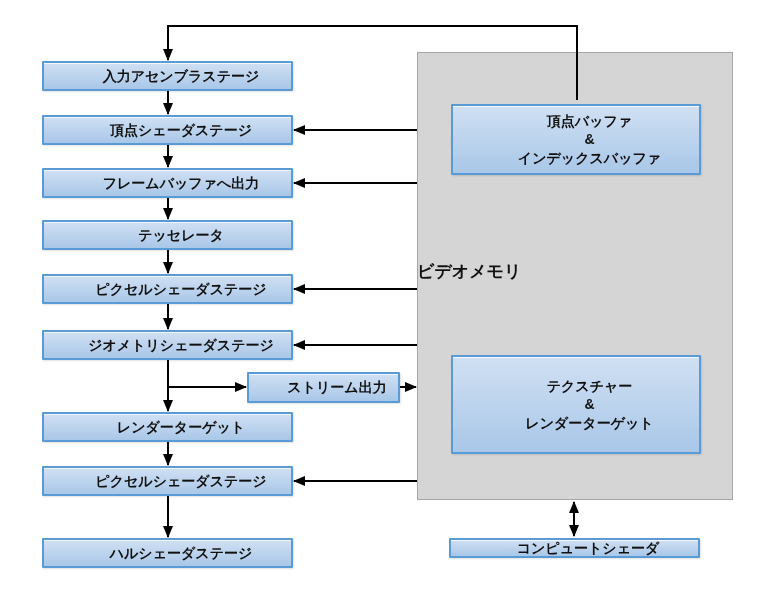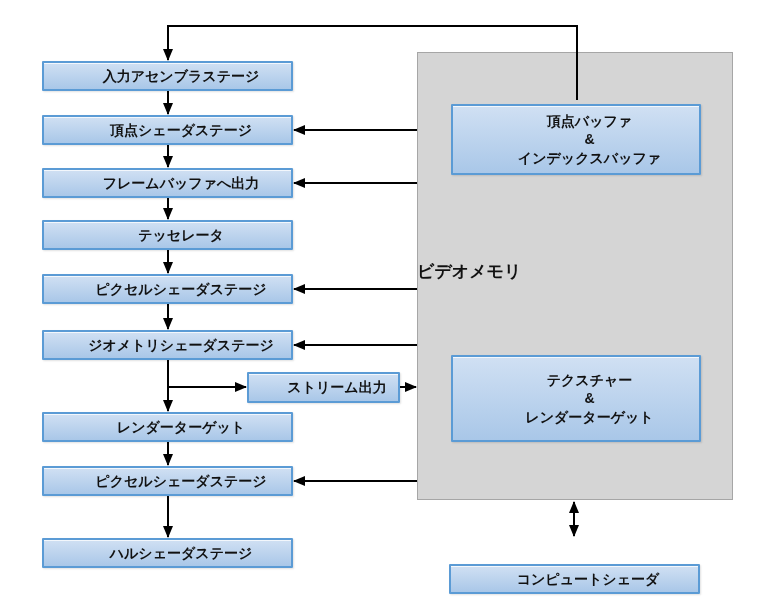--- a/index.html
+++ b/index.html
@@ -95,19 +95,19 @@
   <div class="node stage" style="top:330px">ジオメトリシェーダステージ</div>
   <div class="node stage" style="top:412px">レンダーターゲット</div>
   <div class="node stage" style="top:466px">ピクセルシェーダステージ</div>
   <div class="node stage" style="top:538px">ハルシェーダステージ</div>
 
   <div class="node" style="left:247px;top:372px;width:153px;height:31px">ストリーム出力</div>
 
   <div class="node buffer" style="top:104px;height:71px">頂点バッファ
 &amp;
 インデックスバッファ</div>
-  <div class="node buffer" style="top:355px;height:87px">テクスチャー
+  <div class="node buffer" style="top:355px;height:99px">テクスチャー
 &amp;
 レンダーターゲット</div>
 
-  <div class="node" style="left:449px;top:564px;width:251px;height:30px">コンピュートシェーダ</div>
+  <div class="node" style="left:449px;top:538px;width:251px;height:20px">コンピュートシェーダ</div>
 
 </div>
 
 </body></html>

